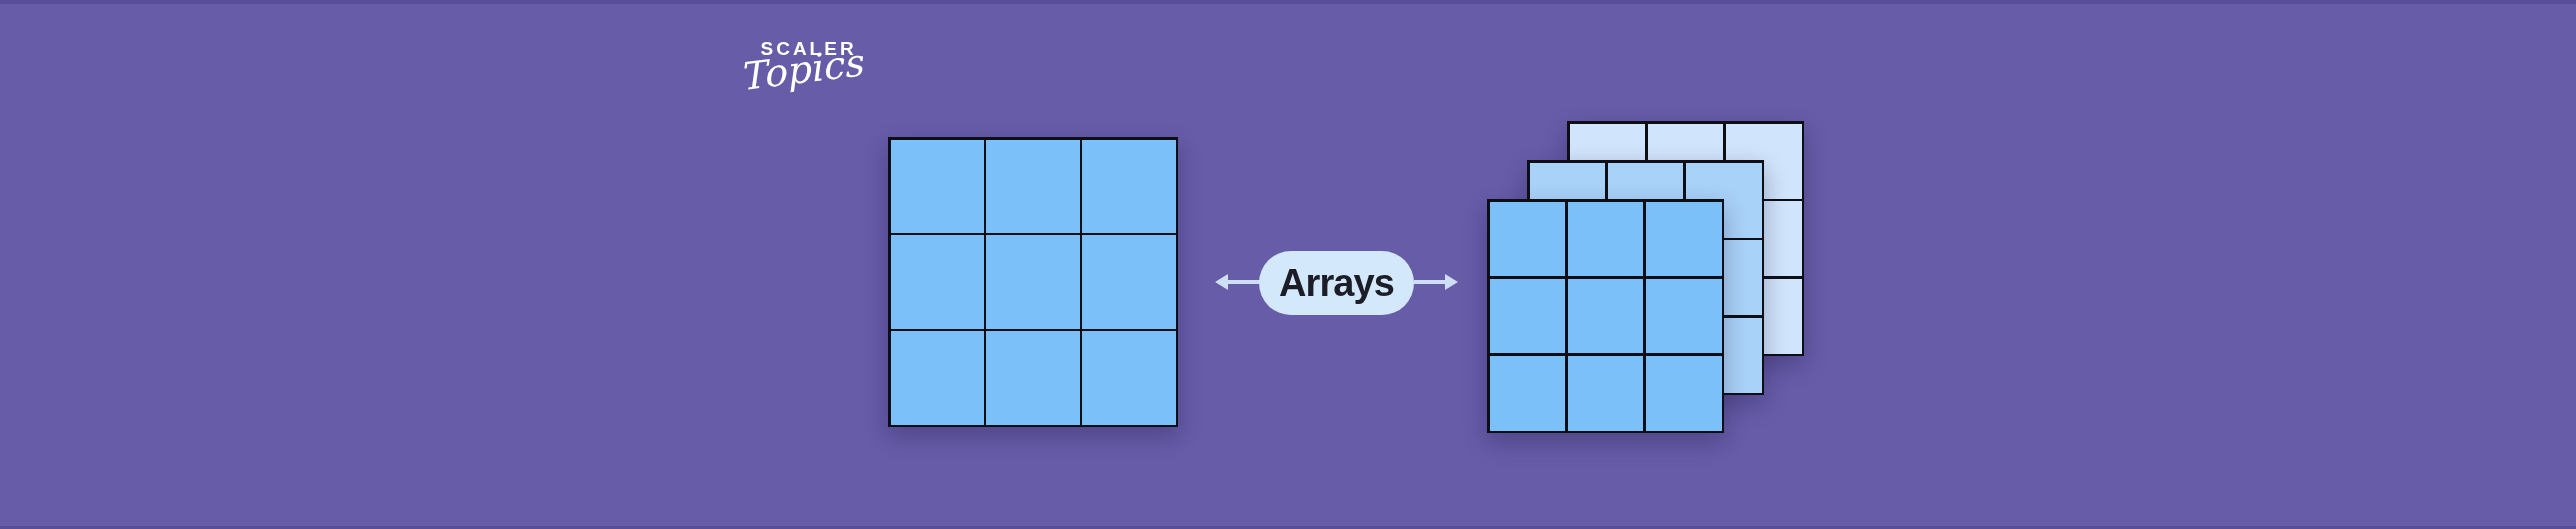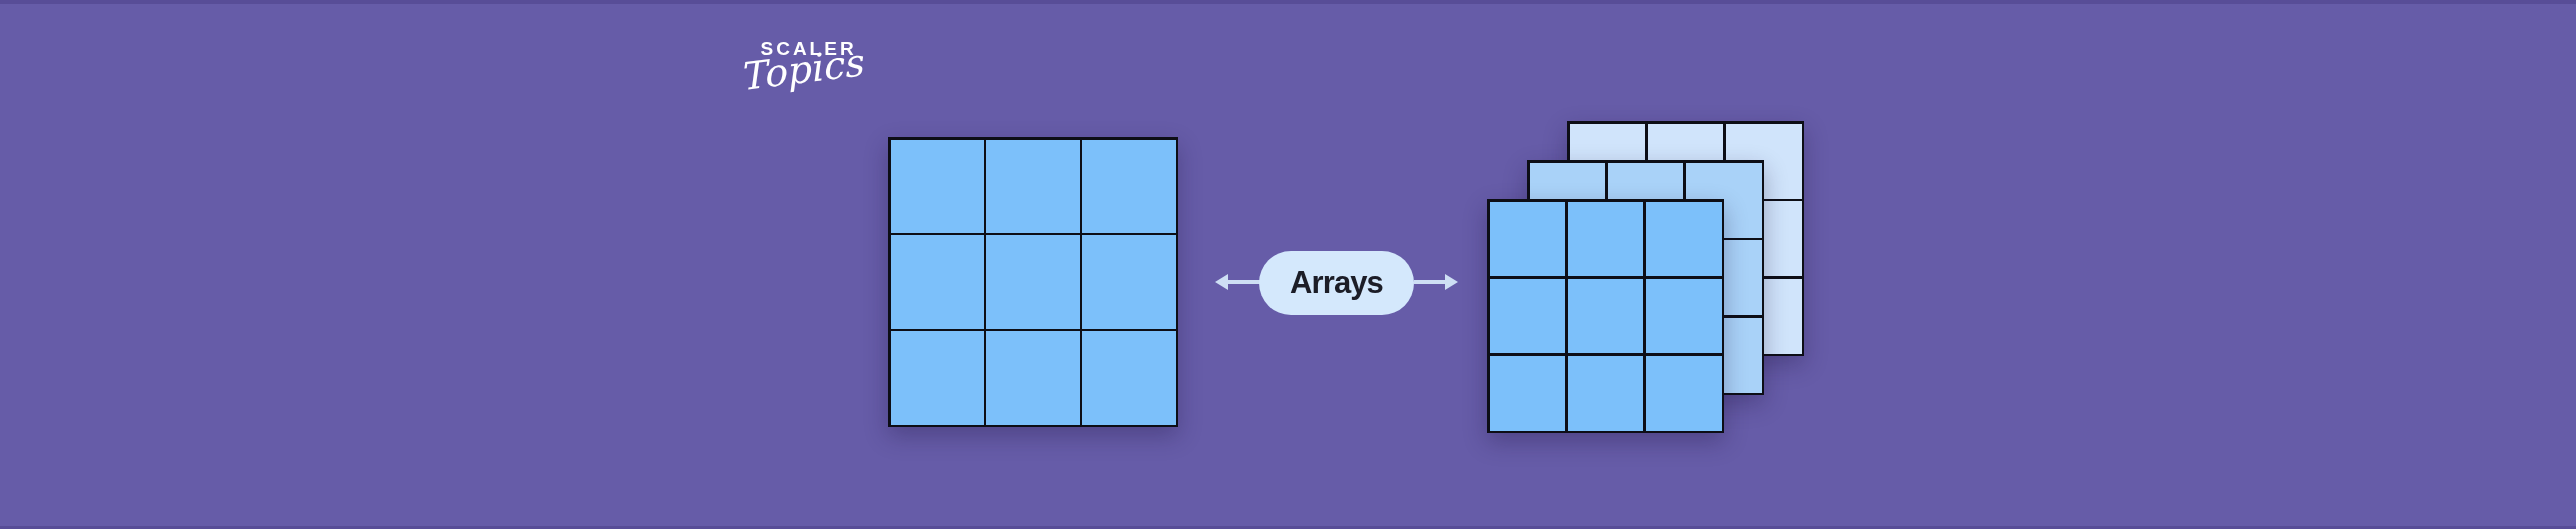--- a/index.html
+++ b/index.html
@@ -103,21 +103,21 @@
     top: 251px;
     width: 155px;
     height: 64px;
     border-radius: 34px;
     background: var(--color-pill_bg, #D4E8FC);
     color: var(--color-pill_text, #1C1D27);
     display: flex;
     align-items: center;
     justify-content: center;
     font-weight: bold;
-    font-size: 31px;
+    font-size: 38px;
     letter-spacing: -0.9px;
     z-index: 4;
   }
 
   .arrow-shaft {
     position: absolute;
     top: 280px;
     height: 4.3px;
     background: var(--color-arrow, #CEDFF4);
     z-index: 3;

